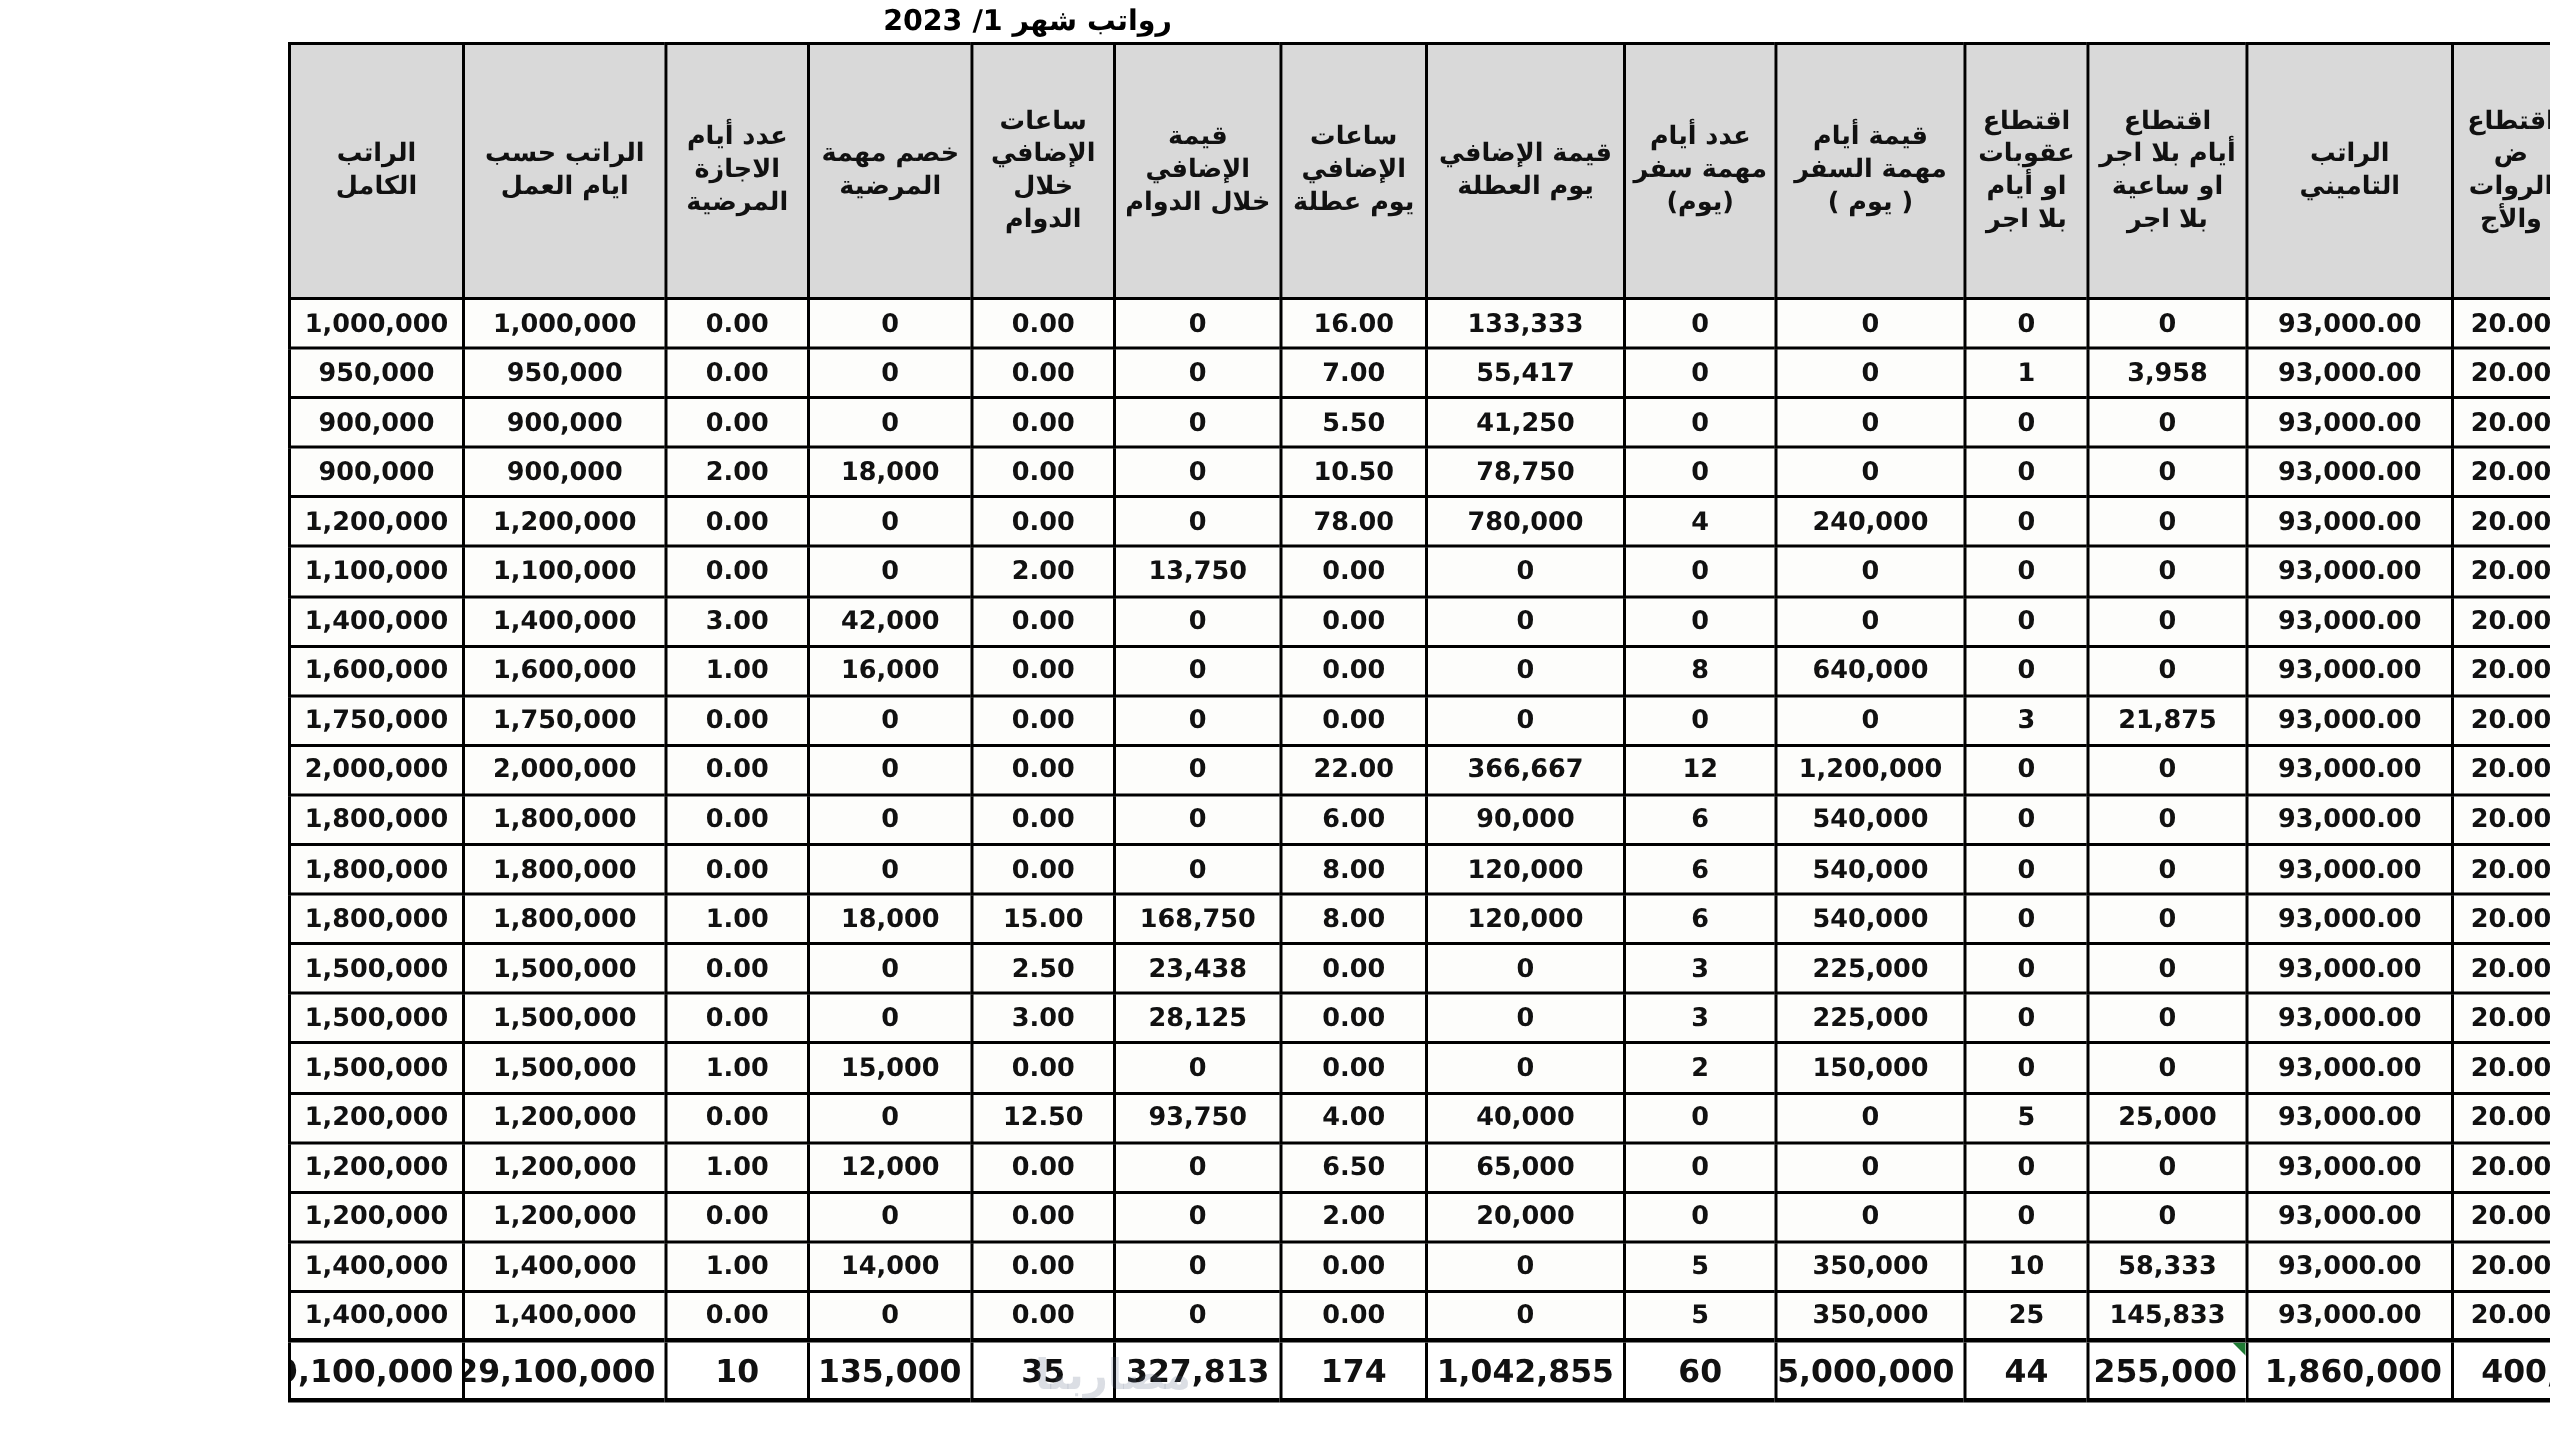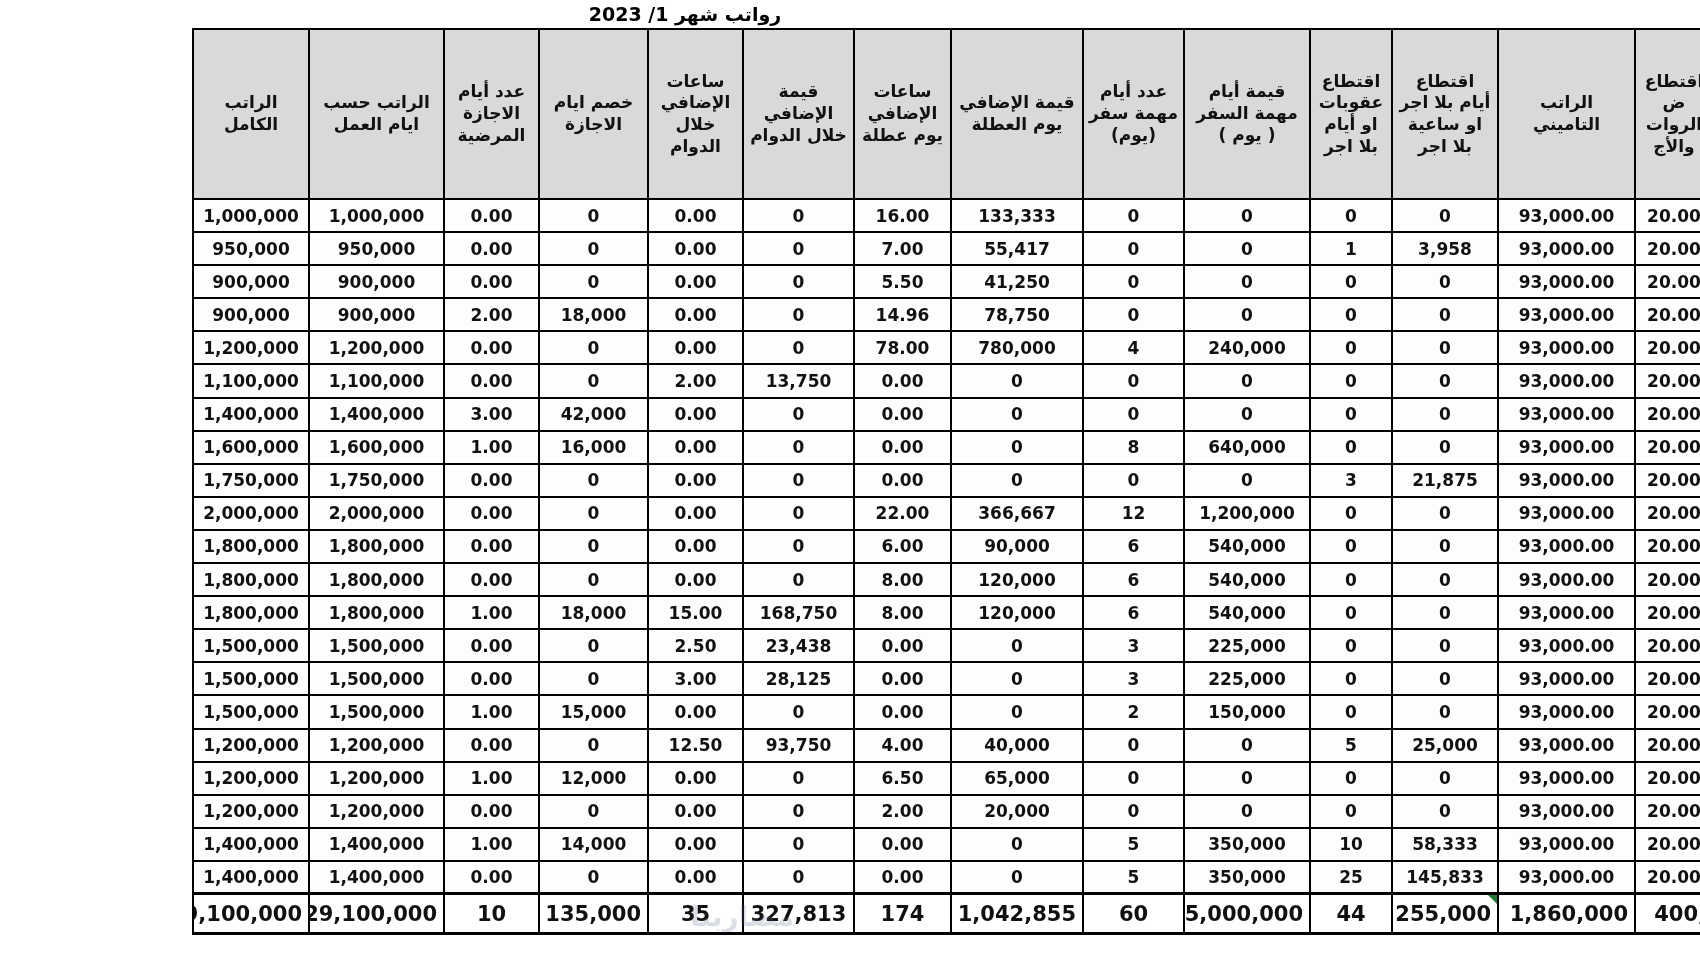--- a/index.html
+++ b/index.html
@@ -166,21 +166,21 @@
 والأج</th>
             <th>الراتب التاميني</th>
             <th>اقتطاع أيام بلا اجر او ساعية بلا اجر</th>
             <th>اقتطاع عقوبات او أيام بلا اجر</th>
             <th>قيمة أيام مهمة السفر ( يوم )</th>
             <th>عدد أيام مهمة سفر (يوم)</th>
             <th>قيمة الإضافي يوم العطلة</th>
             <th>ساعات الإضافي يوم عطلة</th>
             <th>قيمة الإضافي خلال الدوام</th>
             <th>ساعات الإضافي خلال الدوام</th>
-            <th>خصم ايام الاجازة</th>
+            <th>خصم مهمة المرضية</th>
             <th>عدد أيام الاجازة المرضية</th>
             <th>الراتب حسب ايام العمل</th>
             <th>الراتب الكامل</th>
           </tr>
       </thead>
       <tbody>
           <tr>
             <td class="num-right">20.00</td>
             <td class="num-right">93,000.00</td>
             <td class="num-center">0</td>
@@ -229,21 +229,21 @@
             <td class="num-right hl">900,000</td>
           </tr>
           <tr>
             <td class="num-right">20.00</td>
             <td class="num-right">93,000.00</td>
             <td class="num-center">0</td>
             <td class="num-center">0</td>
             <td class="num-center">0</td>
             <td class="num-center">0</td>
             <td class="num-center">78,750</td>
-            <td class="num-center">14.96</td>
+            <td class="num-center">10.50</td>
             <td class="num-center">0</td>
             <td class="num-center">0.00</td>
             <td class="num-center">18,000</td>
             <td class="num-center">2.00</td>
             <td class="num-right">900,000</td>
             <td class="num-right hl">900,000</td>
           </tr>
           <tr>
             <td class="num-right">20.00</td>
             <td class="num-right">93,000.00</td>

